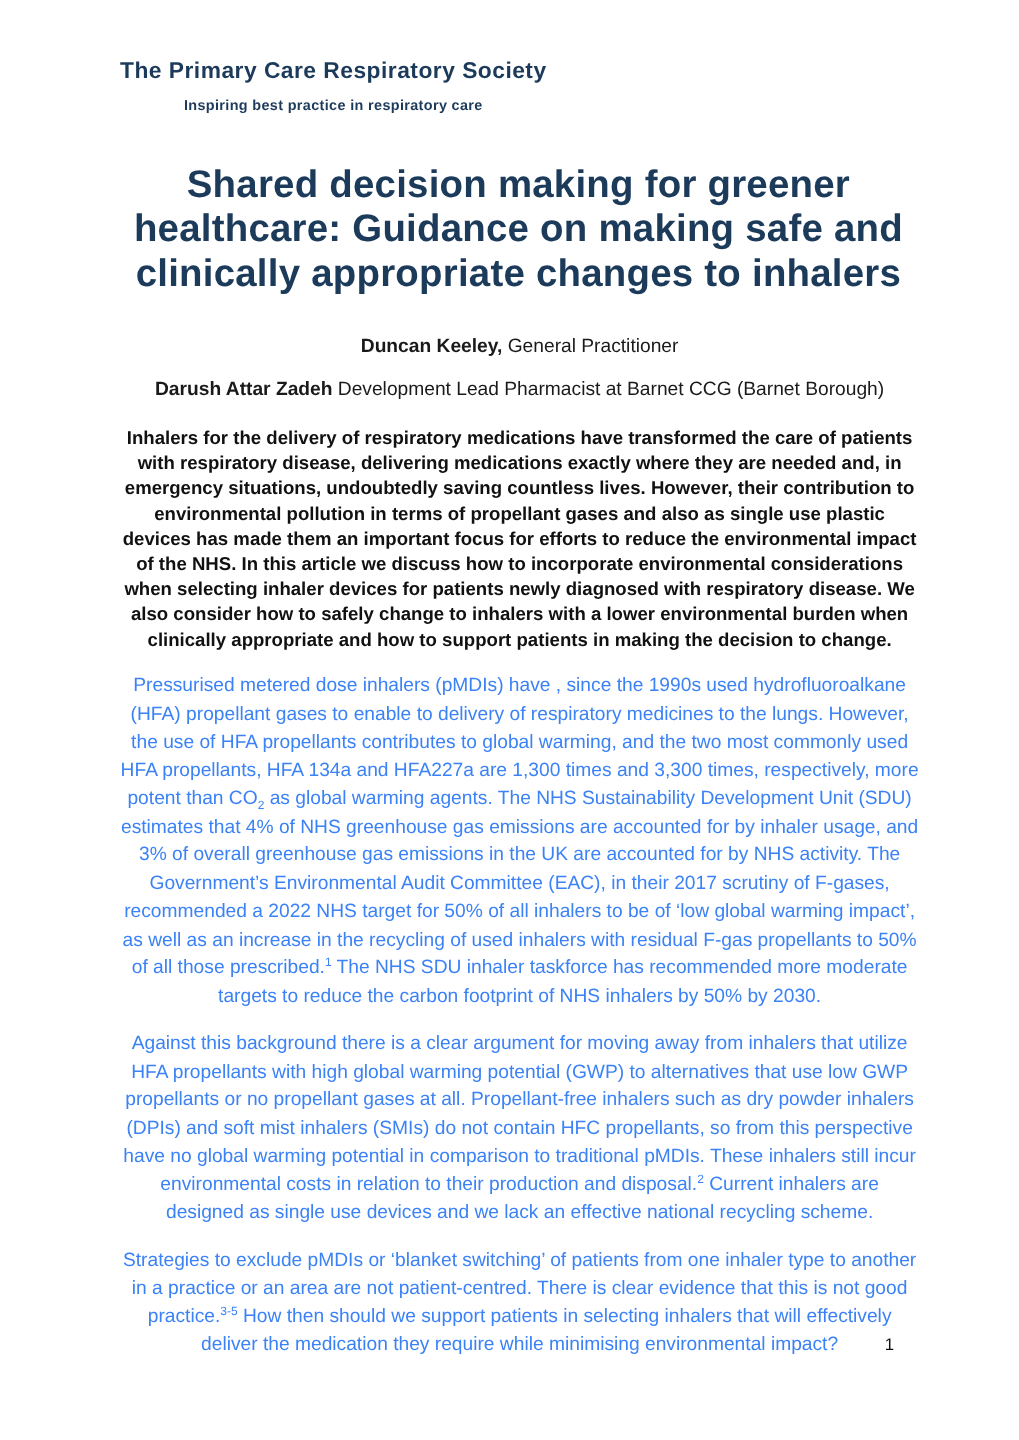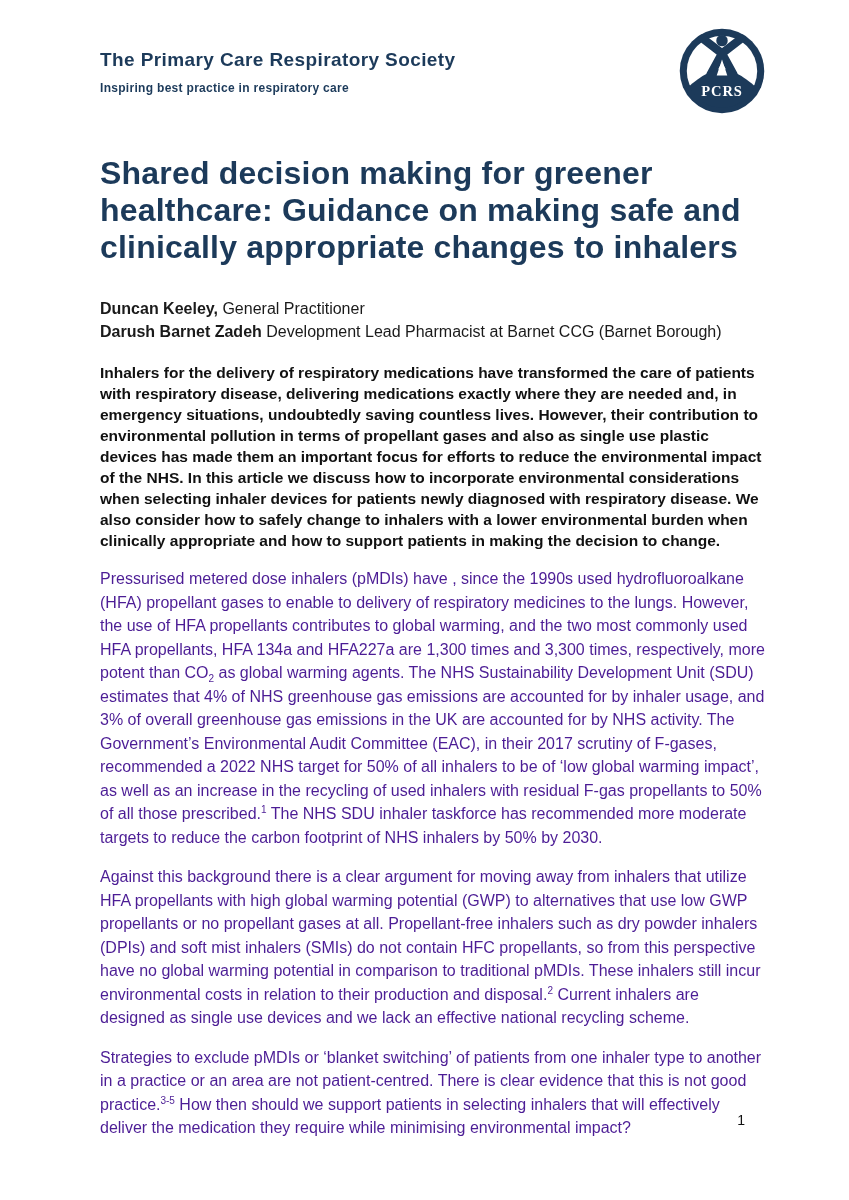--- a/index.html
+++ b/index.html
@@ -8,20 +8,21 @@
     background: #ffffff;
     color: #1a1a1a;
     font-family: "Liberation Sans", sans-serif;
     position: relative;
     overflow: hidden;
   }
   .page { position: absolute; inset: 0; }
   .content {
     margin-left: 100px;
     margin-right: 83px;
+    text-align: center;
   }
   .header {
     display: flex;
     justify-content: space-between;
     align-items: flex-start;
     margin-top: 27px;
   }
   .header-text { padding-top: 22px; }
   .org-name {
     font-size: 19px;
@@ -44,33 +45,33 @@
     letter-spacing: 0.2px;
     color: #1c3a5a;
     margin: 40px 0 0 0;
     max-width: 664px;
   }
   .authors {
     margin-top: 31px;
     font-size: 16px;
     line-height: 23px;
   }
-  .authors p { margin: 0; }
+  .authors p { margin: 13px; }
   .intro {
     font-weight: bold;
     font-size: 15.5px;
     line-height: 21px;
     margin: 19px 0 16px 0;
     color: #111;
   }
   .body-para {
     font-size: 16px;
     line-height: 23.5px;
     margin: 16px 0 0 0;
-    color: #4c1d95;
+    color: #3b82f6;
   }
   sup.sp { font-size: 10px; line-height: 0; vertical-align: super; }
   sub.sb { font-size: 10px; line-height: 0; vertical-align: sub; }
   .page-number {
     position: absolute;
     right: 104px;
     bottom: 72px;
     font-size: 14px;
     color: #111;
   }
@@ -79,38 +80,27 @@
 <body>
 
 <div class="page">
   <div class="content">
 
     <header class="header">
       <div class="header-text">
         <div class="org-name">The Primary Care Respiratory Society</div>
         <div class="tagline">Inspiring best practice in respiratory care</div>
       </div>
-      <div class="logo">
-        <svg viewBox="0 0 100 100" width="88" height="88" xmlns="http://www.w3.org/2000/svg" aria-hidden="true">
-          <circle cx="50" cy="50" r="48" fill="#1c3a5a"></circle>
-          <circle cx="50" cy="50" r="40" fill="#ffffff"></circle>
-          <path d="M50 30 L28 13 M50 30 L72 13 M50 30 L37 54 M50 30 L63 54" stroke="#1c3a5a" stroke-width="9.5" stroke-linecap="round" fill="none"></path>
-          <circle cx="50" cy="15.5" r="6.5" fill="#1c3a5a"></circle>
-          <path d="M13 67 C30 52 44 47.5 50 47.5 C56 47.5 70 52 87 67 A40 40 0 0 1 13 67 Z" fill="#1c3a5a"></path>
-          <path d="M50 37 L44 55 L56 55 Z" fill="#ffffff"></path>
-          <text x="50" y="78" text-anchor="middle" fill="#ffffff" font-family="Liberation Serif, serif" font-weight="bold" font-size="16.5" letter-spacing="1">PCRS</text>
-        </svg>
-      </div>
     </header>
 
     <h1 class="title">Shared decision making for greener healthcare: Guidance on making safe and clinically appropriate changes to inhalers</h1>
 
     <div class="authors">
       <p><strong>Duncan Keeley,</strong><span> General Practitioner</span></p>
-      <p><strong>Darush Barnet Zadeh</strong><span> Development Lead Pharmacist at Barnet CCG (Barnet Borough)</span></p>
+      <p><strong>Darush Attar Zadeh</strong><span> Development Lead Pharmacist at Barnet CCG (Barnet Borough)</span></p>
     </div>
 
     <p class="intro">Inhalers for the delivery of respiratory medications have transformed the care of patients with respiratory disease, delivering medications exactly where they are needed and, in emergency situations, undoubtedly saving countless lives. However, their contribution to environmental pollution in terms of propellant gases and also as single use plastic devices has made them an important focus for efforts to reduce the environmental impact of the NHS. In this article we discuss how to incorporate environmental considerations when selecting inhaler devices for patients newly diagnosed with respiratory disease. We also consider how to safely change to inhalers with a lower environmental burden when clinically appropriate and how to support patients in making the decision to change.</p>
 
     <p class="body-para"><span>Pressurised metered dose inhalers (pMDIs) have , since the 1990s used hydrofluoroalkane (HFA) propellant gases to enable to delivery of respiratory medicines to the lungs. However, the use of HFA propellants contributes to global warming, and the two most commonly used HFA propellants, HFA 134a and HFA227a are 1,300 times and 3,300 times, respectively, more potent than CO</span><sub class="sb">2</sub><span> as global warming agents. The NHS Sustainability Development Unit (SDU) estimates that 4% of NHS greenhouse gas emissions are accounted for by inhaler usage, and 3% of overall greenhouse gas emissions in the UK are accounted for by NHS activity. The Government’s Environmental Audit Committee (EAC), in their 2017 scrutiny of F-gases, recommended a 2022 NHS target for 50% of all inhalers to be of ‘low global warming impact’, as well as an increase in the recycling of used inhalers with residual F-gas propellants to 50% of all those prescribed.</span><sup class="sp">1</sup><span> The NHS SDU inhaler taskforce has recommended more moderate targets to reduce the carbon footprint of NHS inhalers by 50% by 2030.</span></p>
 
     <p class="body-para"><span>Against this background there is a clear argument for moving away from inhalers that utilize HFA propellants with high global warming potential (GWP) to alternatives that use low GWP propellants or no propellant gases at all. Propellant-free inhalers such as dry powder inhalers (DPIs) and soft mist inhalers (SMIs) do not contain HFC propellants, so from this perspective have no global warming potential in comparison to traditional pMDIs. These inhalers still incur environmental costs in relation to their production and disposal.</span><sup class="sp">2</sup><span> Current inhalers are designed as single use devices and we lack an effective national recycling scheme.</span></p>
 
     <p class="body-para"><span>Strategies to exclude pMDIs or ‘blanket switching’ of patients from one inhaler type to another in a practice or an area are not patient-centred. There is clear evidence that this is not good practice.</span><sup class="sp">3-5</sup><span> How then should we support patients in selecting inhalers that will effectively deliver the medication they require while minimising environmental impact?</span></p>
 

